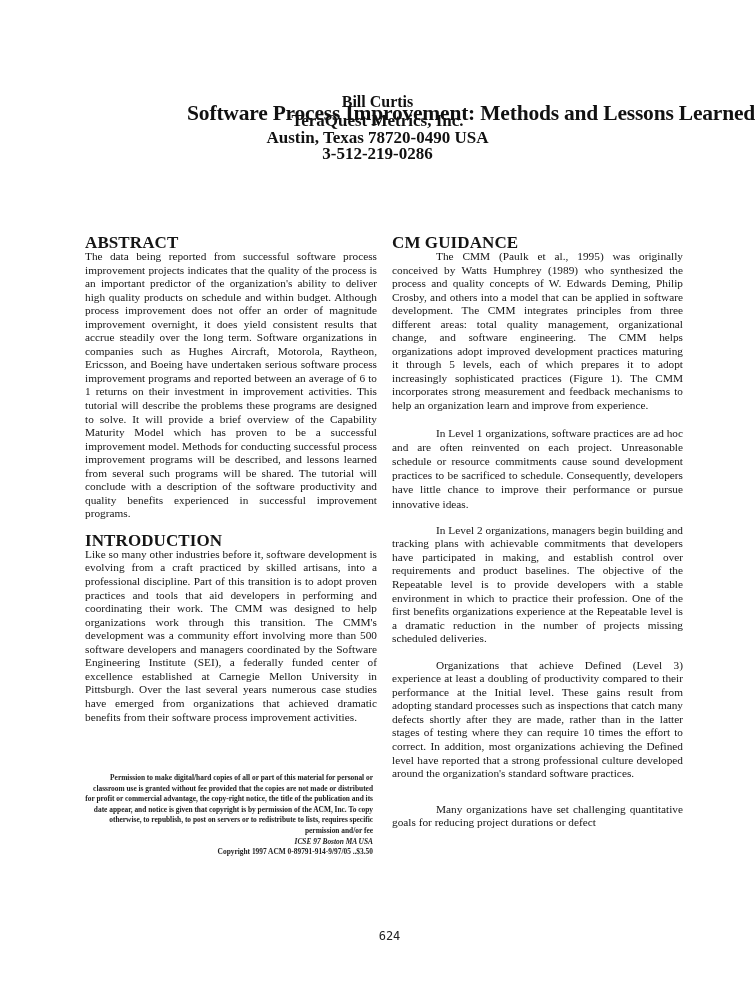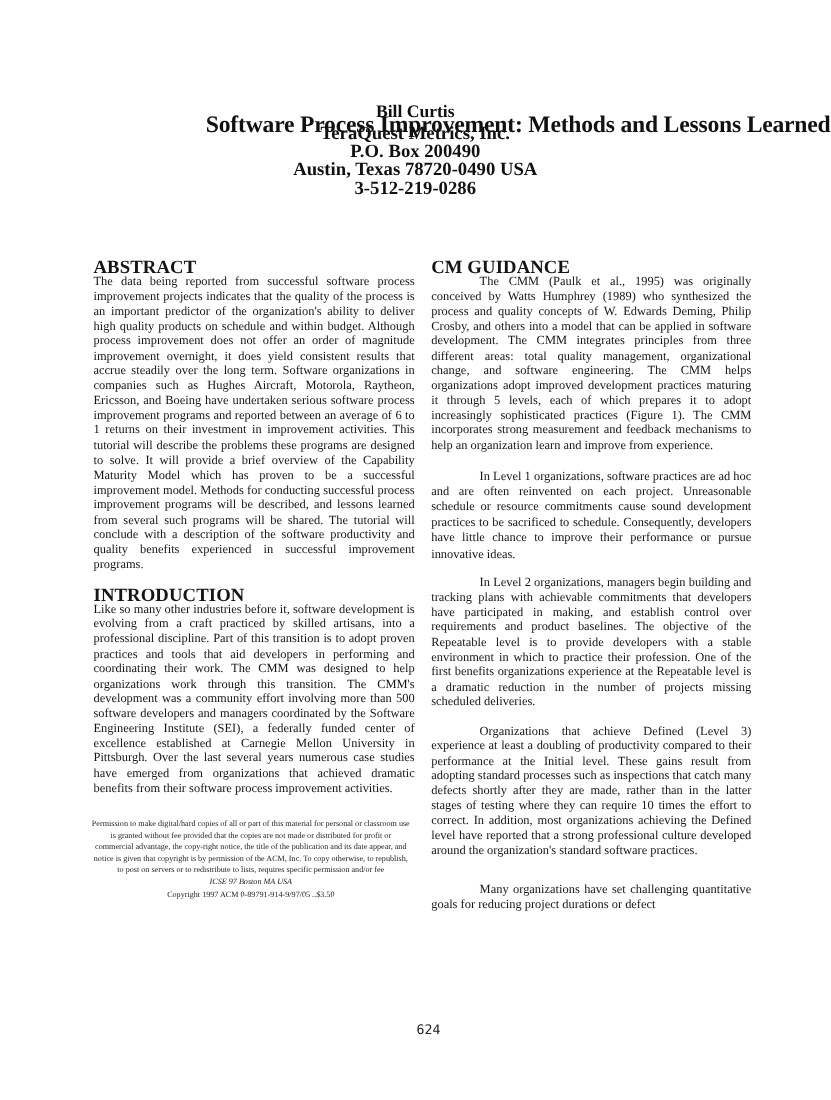--- a/index.html
+++ b/index.html
@@ -25,41 +25,40 @@
   }
   .col-left { left: 85px; }
   .col-right { left: 392px; width: 291px; }
 
   .heading { font-weight: bold; font-size: 17px; line-height: 14px; letter-spacing: 0.1px; }
   .para { margin-bottom: 0; }
   .indent { text-indent: 44px; }
   .gap-md { height: 13px; }
 
   .note {
-    position: absolute; left: 83px; top: 744px; width: 290px;
-    font-size: 7.4px; line-height: 10.6px; color: #222; text-align: center;
+    position: absolute; left: 83px; top: 773px; width: 290px;
+    font-size: 7.4px; line-height: 10.6px; color: #222; text-align: right; font-weight: bold;
   }
   .note .venue { font-style: italic; }
 
   .page-number {
     position: absolute; left: 0; top: 929px; width: 755px; text-align: center;
     font-size: 12px; font-family: "DejaVu Sans Mono", monospace; color: #222; padding-left: 24px;
   }
 </style>
 </head>
 <body>
 
 <div>
 
   <div class="title">Software Process Improvement: Methods and Lessons Learned</div>
 
   <div class="author-block">
     <div class="author-name">Bill Curtis</div>
     <div class="author-line">TeraQuest Metrics, Inc.</div>
-    <div class="author-line">P.O. Box 200490</div>
     <div class="author-line">Austin, Texas 78720-0490 USA</div>
     <div class="author-line">3-512-219-0286</div>
   </div>
 
   <div class="col col-left">
     <div class="heading">ABSTRACT</div>
     <p class="para">The data being reported from successful software process improvement projects indicates that the quality of the process is an important predictor of the organization's ability to deliver high quality products on schedule and within budget. Although process improvement does not offer an order of magnitude improvement overnight, it does yield consistent results that accrue steadily over the long term. Software organizations in companies such as Hughes Aircraft, Motorola, Raytheon, Ericsson, and Boeing have undertaken serious software process improvement programs and reported between an average of 6 to 1 returns on their investment in improvement activities. This tutorial will describe the problems these programs are designed to solve. It will provide a brief overview of the Capability Maturity Model which has proven to be a successful improvement model. Methods for conducting successful process improvement programs will be described, and lessons learned from several such programs will be shared. The tutorial will conclude with a description of the software productivity and quality benefits experienced in successful improvement programs.</p>
     <div class="gap-md"></div>
     <div class="heading">INTRODUCTION</div>
     <p class="para">Like so many other industries before it, software development is evolving from a craft practiced by skilled artisans, into a professional discipline. Part of this transition is to adopt proven practices and tools that aid developers in performing and coordinating their work. The CMM was designed to help organizations work through this transition. The CMM's development was a community effort involving more than 500 software developers and managers coordinated by the Software Engineering Institute (SEI), a federally funded center of excellence established at Carnegie Mellon University in Pittsburgh. Over the last several years numerous case studies have emerged from organizations that achieved dramatic benefits from their software process improvement activities.</p>

